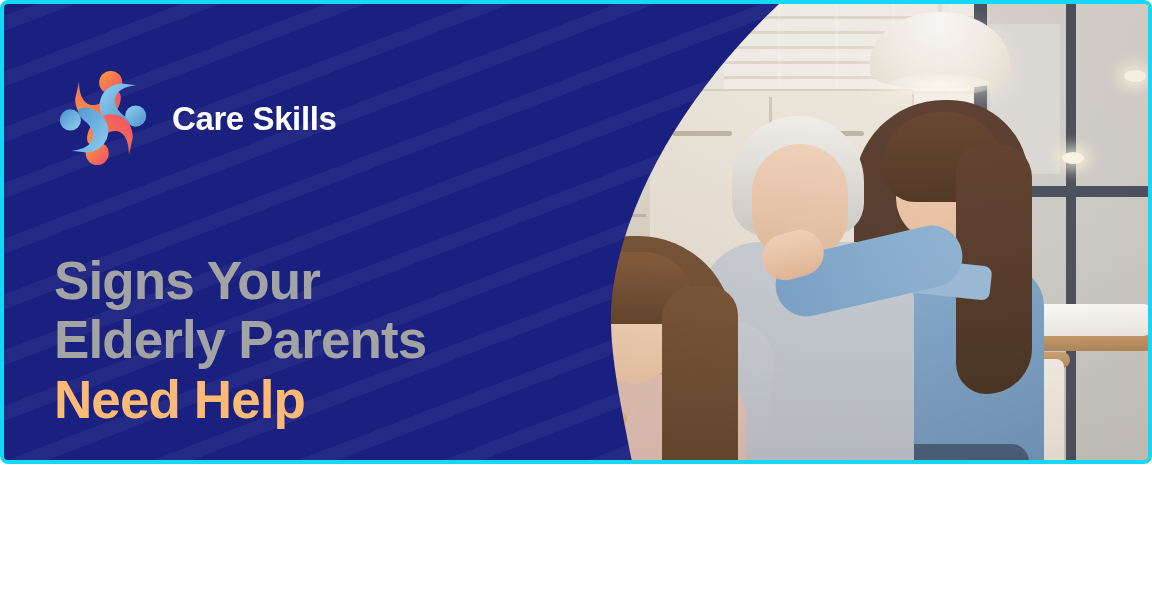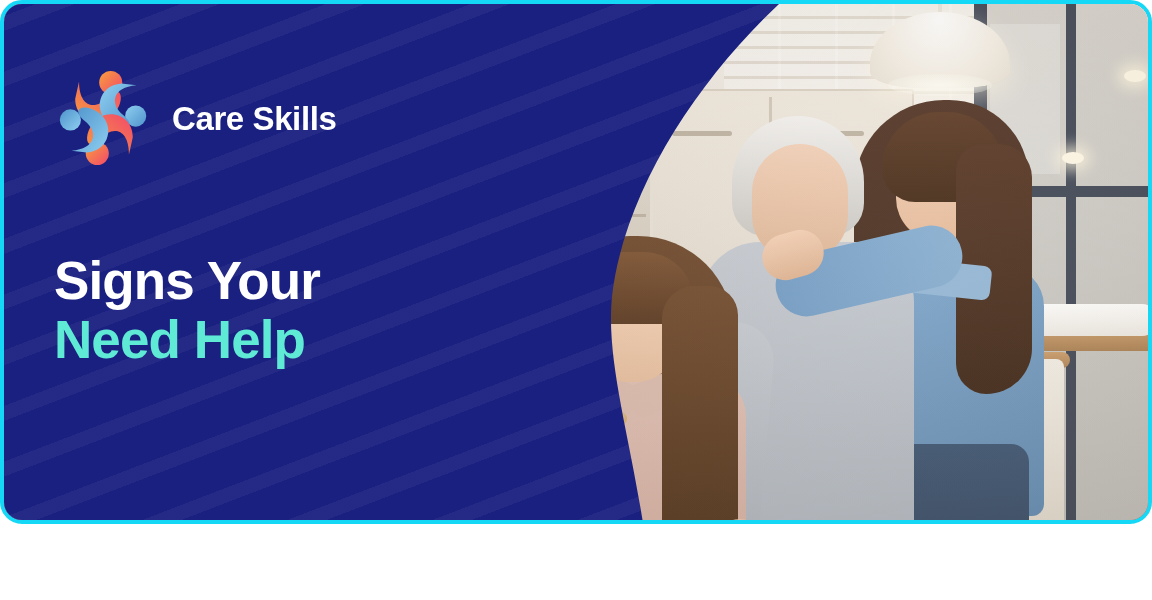--- a/index.html
+++ b/index.html
@@ -1,20 +1,20 @@
 <!DOCTYPE html>
 <html><head>
 <meta charset="utf-8">
 <style>
   html,body{margin:0;padding:0;background:#ffffff;}
   body{width:1152px;height:600px;overflow:hidden;font-family:"Liberation Sans",sans-serif;}
 
   .banner{
-    position:relative;width:1152px;height:524px;box-sizing:border-box;
-    border:4px solid #14d8f5;border-radius:22px;overflow:hidden;background:#1a2080;
+    position:relative;width:1152px;height:464px;box-sizing:border-box;
+    border:4px solid #14d8f5;border-radius:8px;overflow:hidden;background:#1a2080;
   }
   .banner-inner{position:absolute;inset:0;overflow:hidden;}
 
   
   .photo{position:absolute;top:0;left:0;width:100%;height:100%;overflow:hidden;background:#cfc9c0;}
   .photo-scene{position:absolute;top:0;left:500px;width:652px;height:600px;overflow:hidden;}
 
   
   .wall{position:absolute;left:0;top:0;width:100%;height:470px;
         background:linear-gradient(180deg,#efe9e1 0%,#e6ded3 55%,#ded5c9 100%);}
@@ -176,22 +176,22 @@
 
   
   .logo-wrap{position:absolute;left:52px;top:62px;display:flex;align-items:center;gap:20px;}
   .logo-mark{width:96px;height:104px;flex:none;}
   .logo-text{display:flex;flex-direction:column;gap:2px;}
   .logo-title{font-size:33px;font-weight:700;color:#ffffff;letter-spacing:-.4px;line-height:1;}
   .logo-sub{font-size:21px;font-weight:400;color:#f2f4ff;letter-spacing:8.5px;line-height:1;}
 
   .headline{position:absolute;left:50px;top:247px;line-height:1.12;}
   .hl-line{font-size:53px;font-weight:700;letter-spacing:-.9px;display:block;}
-  .cyan{color:#ffffff;}
-  .white{color:#5eead4;}
+  .cyan{color:#a3a3a3;}
+  .white{color:#fdba74;}
 </style>
 </head>
 <body>
 
 <div class="banner">
   <div class="banner-inner">
 
     <div class="photo">
       <div class="photo-scene">
 
@@ -326,17 +326,18 @@
         <circle cx="15" cy="56" r="11" fill="url(#gBl2)"></circle>
         <path d="M16 88 C42 86 44 68 30 57 C14 44 30 38 44 48 C62 61 56 88 32 90 Z" fill="url(#gBl2)"></path>
       </svg>
       <div class="logo-text">
         <div class="logo-title">Care Skills</div>
       </div>
     </div>
 
     <div class="headline">
       <span class="hl-line cyan">Signs Your</span>
+      <span class="hl-line cyan">Elderly Parents</span>
       <span class="hl-line white">Need Help</span>
     </div>
 
   </div>
 </div>
 
 </body></html>

